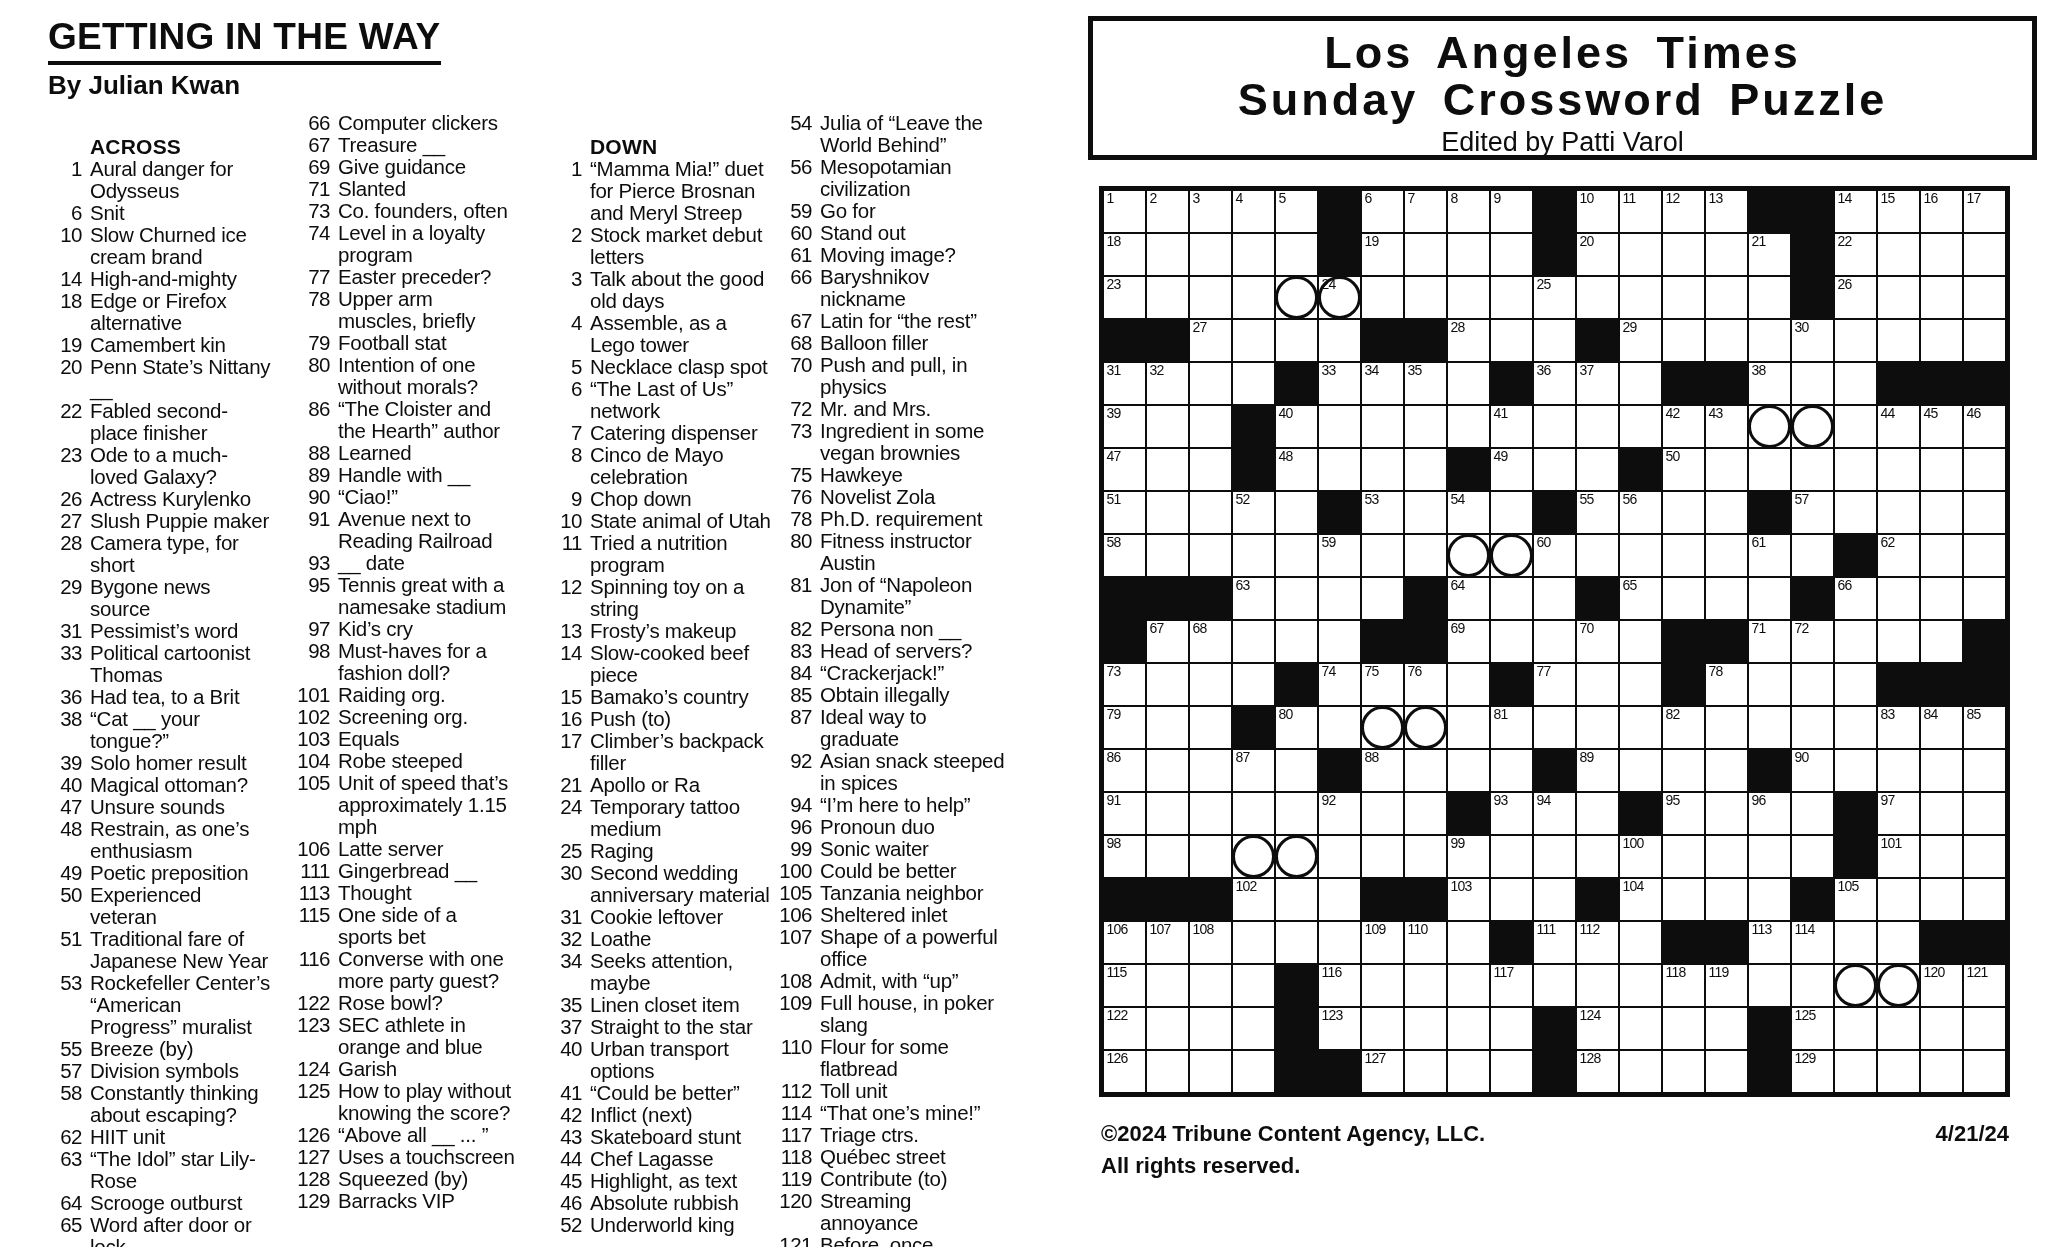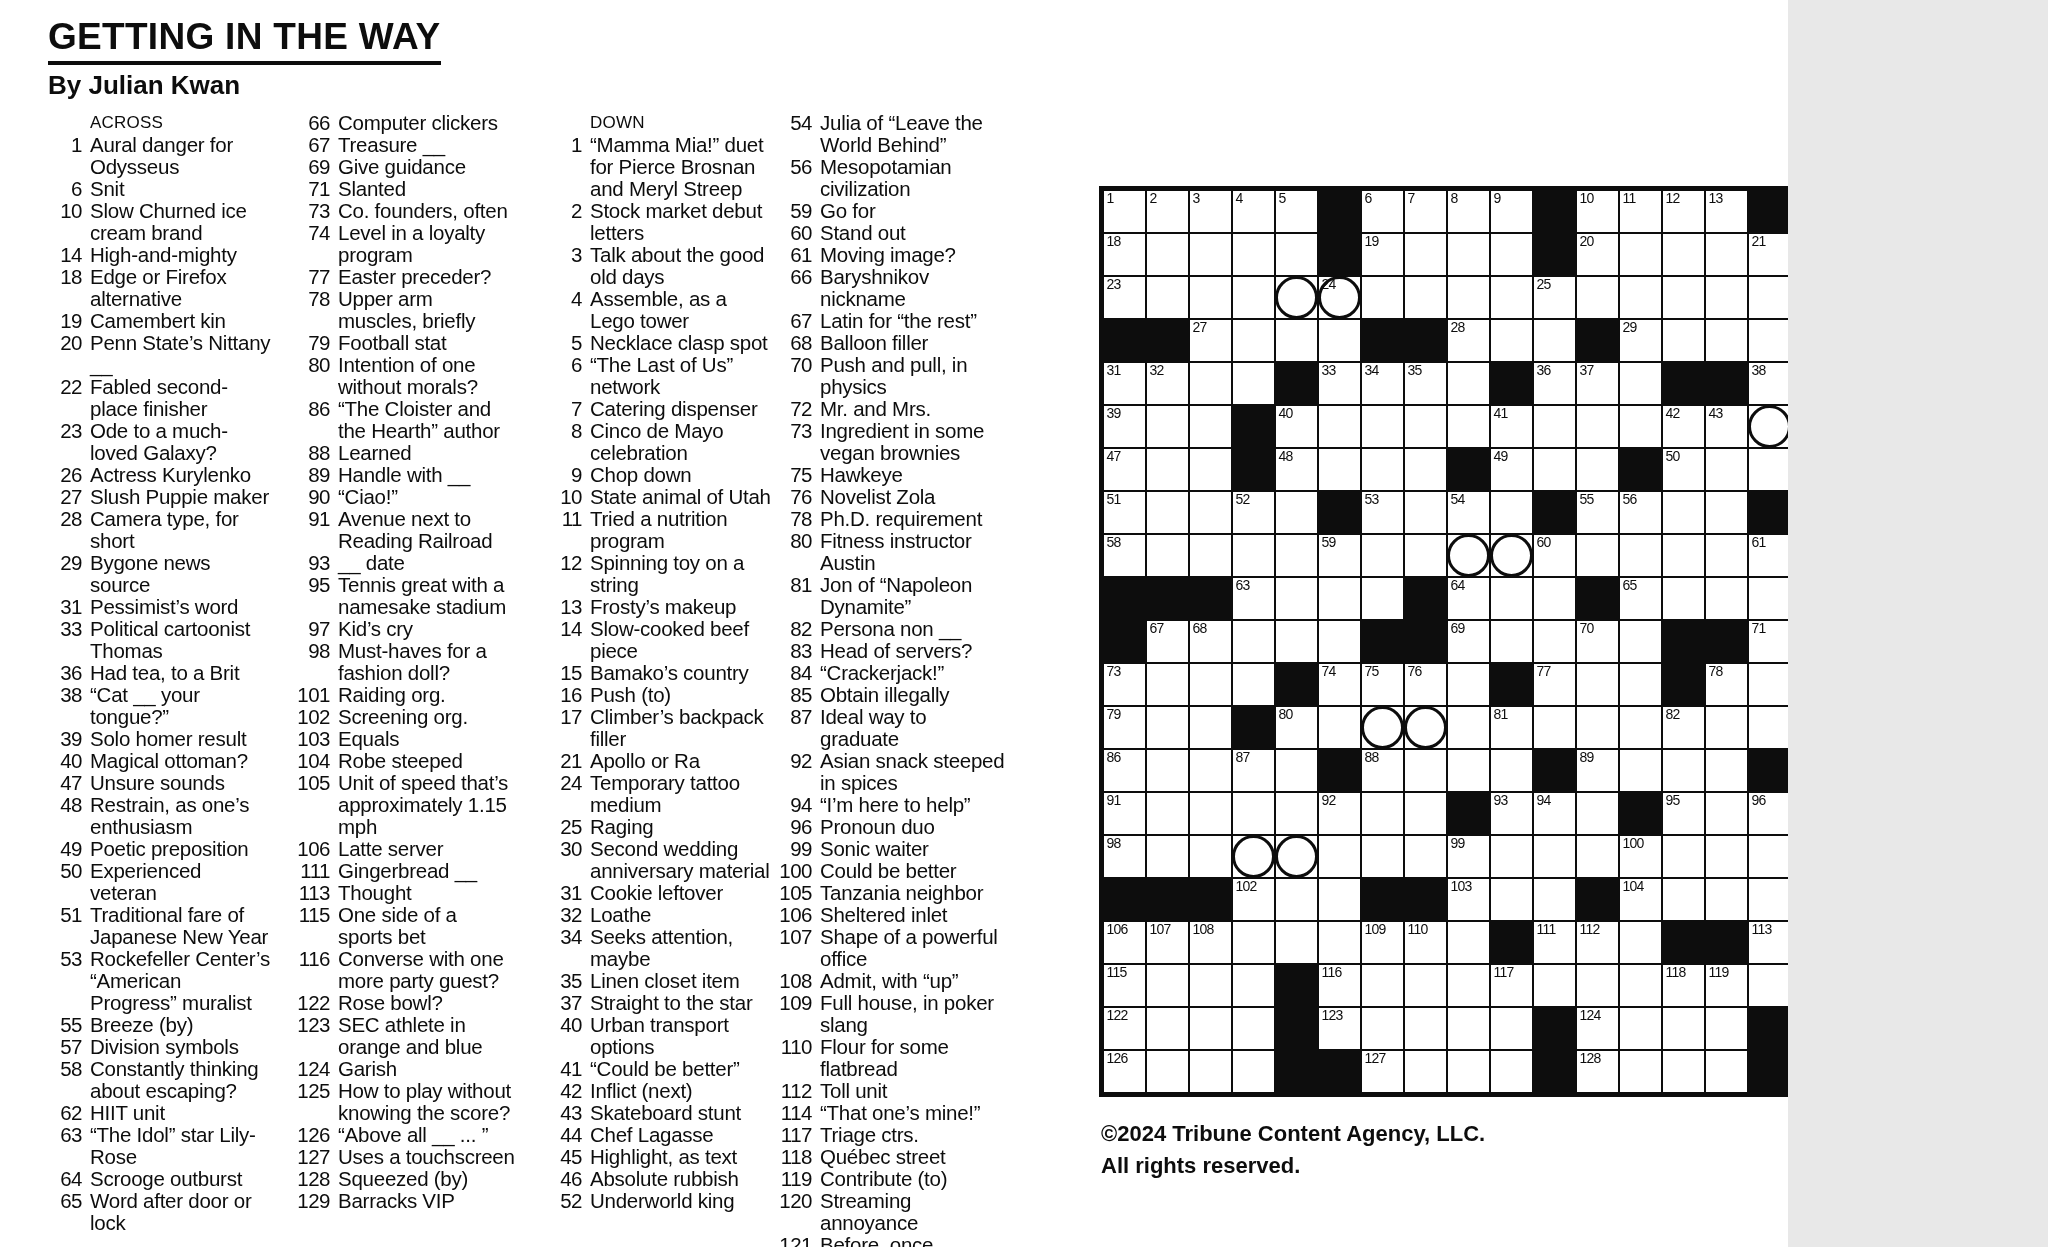--- a/index.html
+++ b/index.html
@@ -1,34 +1,34 @@
 <!DOCTYPE html>
 <html><head>
 <meta charset="utf-8">
 <style>
   html,body { margin:0; padding:0; background:#e8e8e8; }
   .page {
-    position:relative; width:1788px; height:1247px; background:#ffffff;
+    position:relative; width:2048px; height:1247px; background:#ffffff;
     color:#0d0d0d; font-family:"Liberation Sans", sans-serif; overflow:hidden;
   }
   
   .title {
     position:absolute; left:48px; top:16px;
     font-size:37px; font-weight:bold; letter-spacing:0.3px;
     border-bottom:4px solid #0d0d0d; padding-bottom:3px; display:inline-block;
   }
   .byline { position:absolute; left:48px; top:70px; font-size:26px; font-weight:bold; }
 
   
   .clue-col { position:absolute; top:112px; }
   .clue-col.c1 { left:44px;  width:229px; }
   .clue-col.c2 { left:292px; width:224px; }
   .clue-col.c3 { left:544px; width:232px; }
   .clue-col.c4 { left:774px; width:236px; }
-  .clue-head { font-size:17px; line-height:22px; font-weight:normal; padding-left:46px; letter-spacing:0.2px; }
+  .clue-head { font-size:21px; line-height:22px; font-weight:bold; padding-left:46px; letter-spacing:0.2px;margin-top:24px; }
   .clue { display:flex; font-size:20.5px; line-height:22px; }
   .clue .n { flex:0 0 38px; text-align:right; padding-right:8px; letter-spacing:-0.5px; }
   .clue .t { flex:1; letter-spacing:-0.25px; }
 
   
   .masthead {
     position:absolute; left:1088px; top:16px; width:949px; height:144px;
     border:5px solid #0d0d0d; box-sizing:border-box; text-align:center; background:#fff;
   }
   .m1 { font-size:45px; font-weight:bold; letter-spacing:3px; word-spacing:9px; line-height:47px; }
@@ -641,20 +641,25 @@
           <span class="n">120</span>
           <span class="t">Streaming annoyance</span>
         </div>
         <div class="clue">
           <span class="n">121</span>
           <span class="t">Before, once</span>
         </div>
       </div>
     </div>
 
+  <div class="masthead">
+    <div class="m1 first">Los Angeles Times</div>
+    <div class="m1">Sunday Crossword Puzzle</div>
+    <div class="m-edit">Edited by Patti Varol</div>
+  </div>
 
   <div class="grid" id="grid">
       <div class="cell">
         <span class="cn">1</span>
       </div>
       <div class="cell">
         <span class="cn">2</span>
       </div>
       <div class="cell">
         <span class="cn">3</span>

